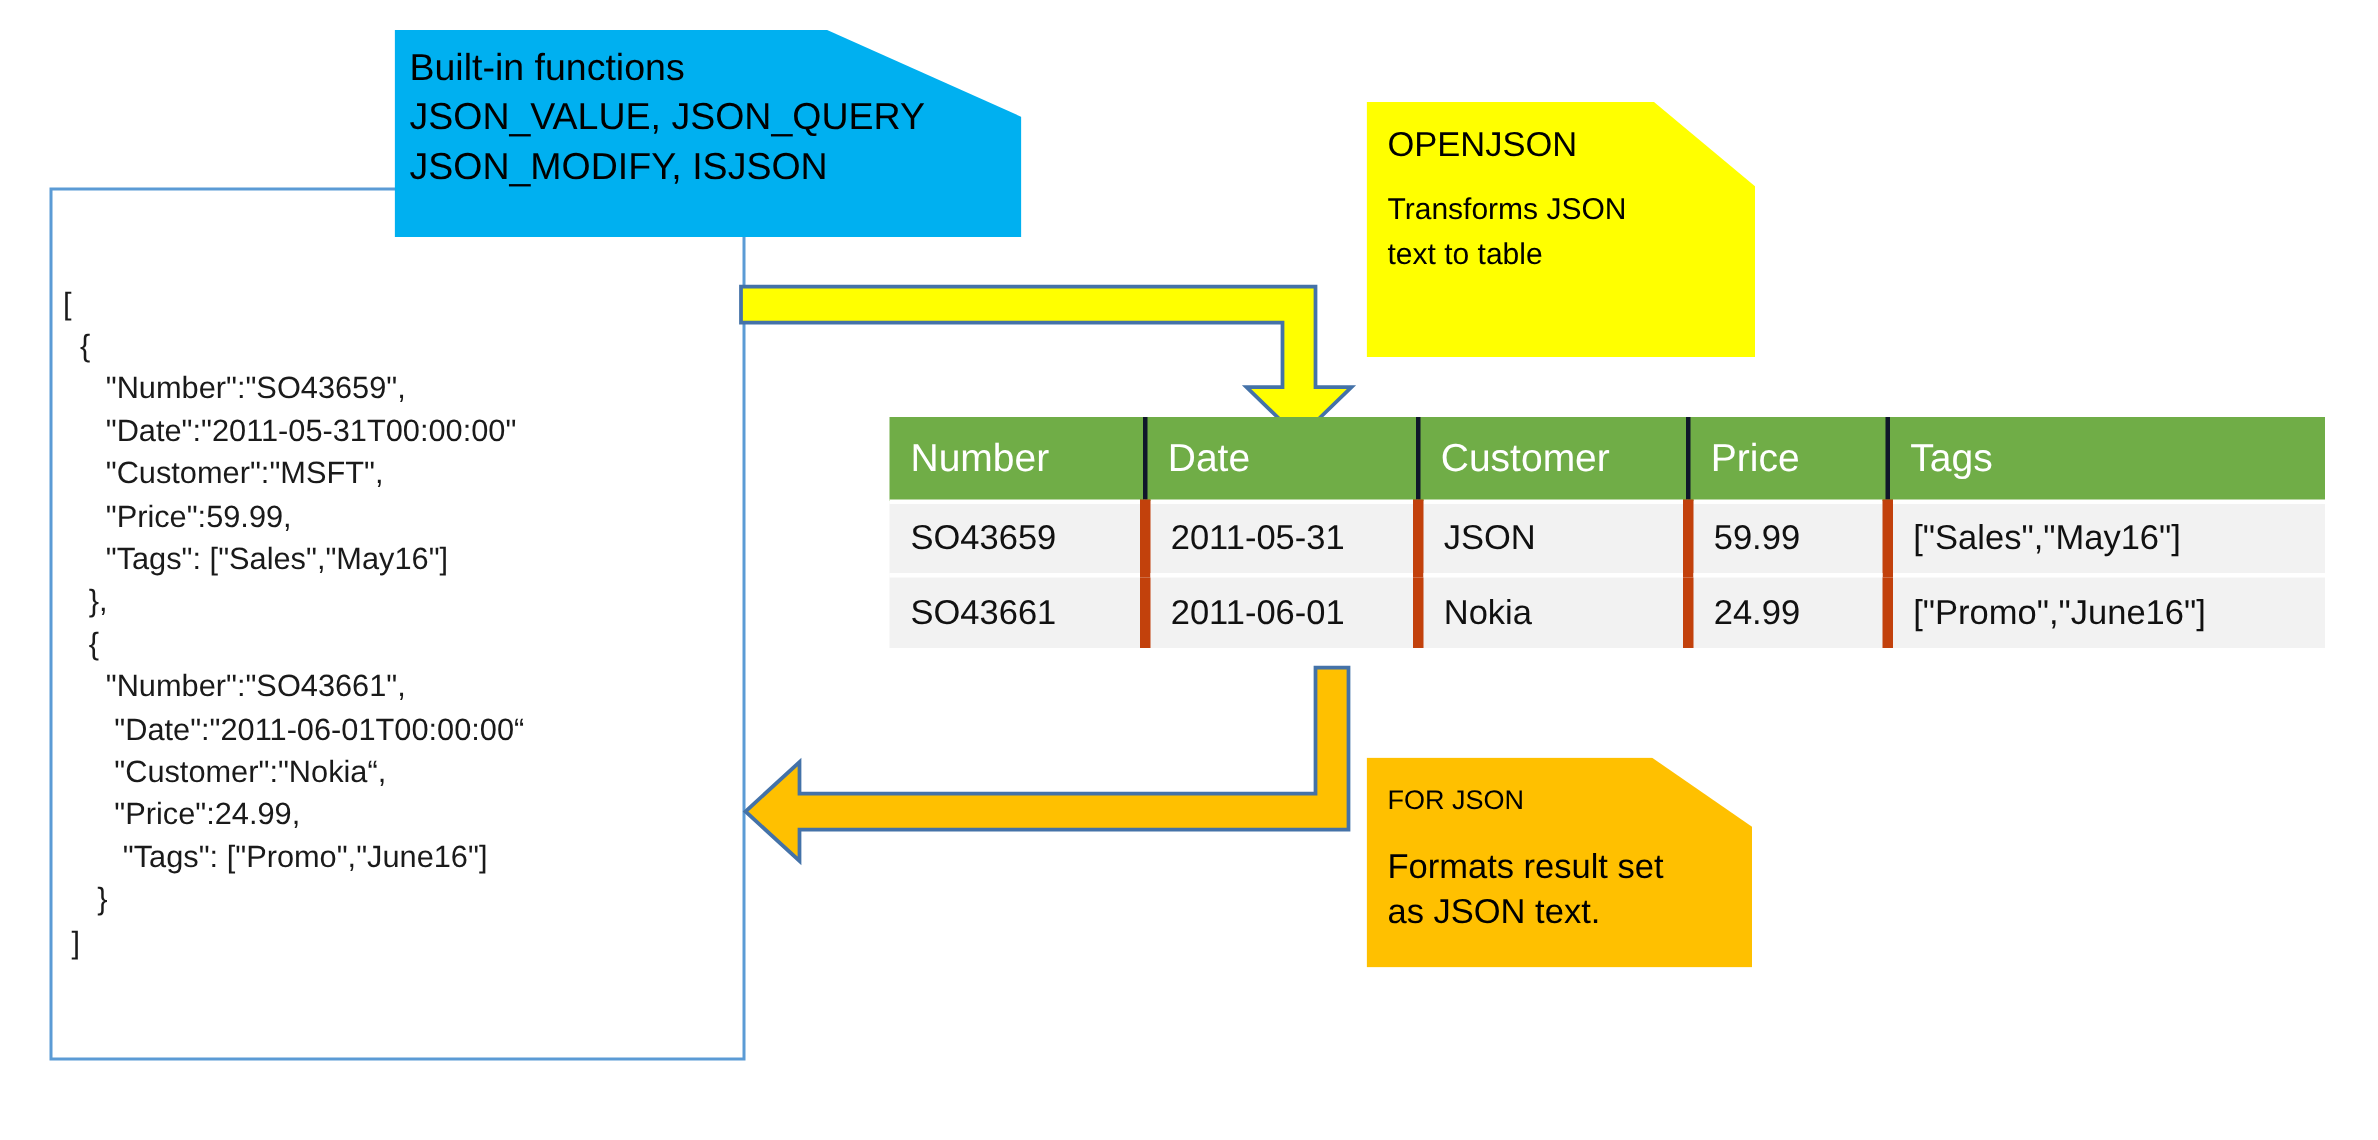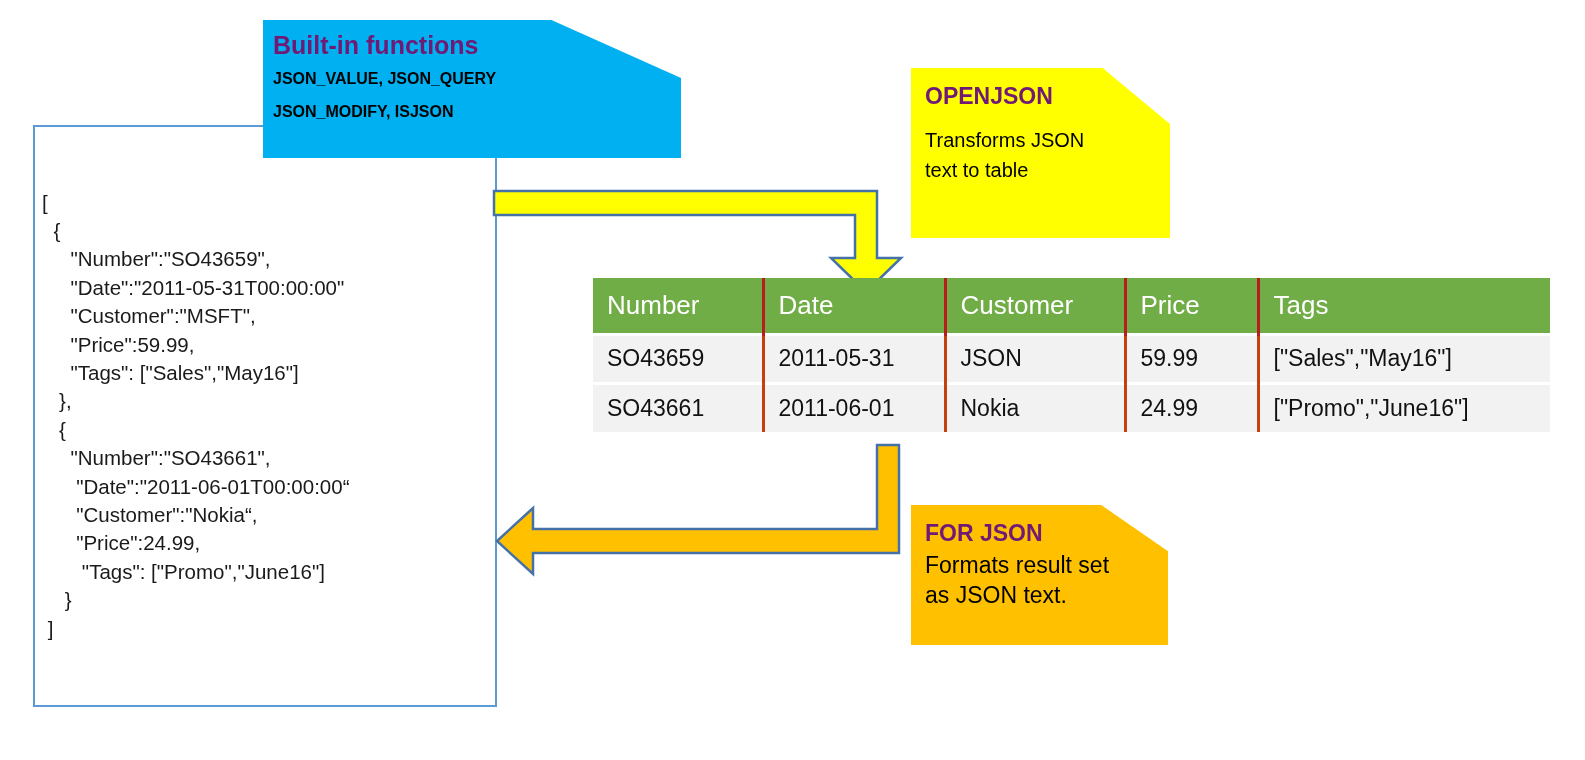--- a/index.html
+++ b/index.html
@@ -45,41 +45,41 @@
     pointer-events: none;
   }
 
   
   .callout {
     position: absolute;
     box-sizing: border-box;
     z-index: 7;
   }
   .callout .c-title {
-    font-weight: bold;
-    color: #701a75;
+    font-weight: normal;
+    color: #000000;
     display: block;
   }
   .callout .c-body {
     color: #000000;
     display: block;
   }
 
   .callout-blue {
     left: 263px;
     top: 20px;
     width: 418px;
     height: 138px;
     background: #00B0F0;
     -webkit-clip-path: polygon(0 0, 69% 0, 100% 42%, 100% 100%, 0 100%);
     clip-path: polygon(0 0, 69% 0, 100% 42%, 100% 100%, 0 100%);
     padding: 9px 0 0 10px;
   }
   .callout-blue .c-title { font-size: 25px; line-height: 33px; }
-  .callout-blue .c-body  { font-size: 16px; line-height: 33px; font-weight: bold; }
+  .callout-blue .c-body  { font-size: 25px; line-height: 33px; }
 
   .callout-yellow {
     left: 911px;
     top: 68px;
     width: 259px;
     height: 170px;
     background: #FFFF00;
     -webkit-clip-path: polygon(0 0, 74% 0, 100% 33%, 100% 100%, 0 100%);
     clip-path: polygon(0 0, 74% 0, 100% 33%, 100% 100%, 0 100%);
     padding: 13px 0 0 14px;
@@ -90,21 +90,21 @@
   .callout-orange {
     left: 911px;
     top: 505px;
     width: 257px;
     height: 140px;
     background: #FFC000;
     -webkit-clip-path: polygon(0 0, 74% 0, 100% 33%, 100% 100%, 0 100%);
     clip-path: polygon(0 0, 74% 0, 100% 33%, 100% 100%, 0 100%);
     padding: 13px 0 0 14px;
   }
-  .callout-orange .c-title { font-size: 23px; line-height: 30px; margin-bottom: 2px; }
+  .callout-orange .c-title { font-size: 18px; line-height: 30px; margin-bottom: 14px; }
   .callout-orange .c-body  { font-size: 23px; line-height: 30px; }
 
   
   .arrow-svg {
     position: absolute;
     left: 0;
     top: 0;
     width: 1585px;
     height: 760px;
     z-index: 4;
@@ -123,33 +123,33 @@
     font-family: "Liberation Sans", sans-serif;
   }
   .result-table th {
     background: #70AD47;
     color: #ffffff;
     font-weight: normal;
     font-size: 26px;
     text-align: left;
     height: 56px;
     padding: 0 0 0 14px;
-    border-right: 3px solid #b91c1c;
+    border-right: 3px solid #0f172a;
     vertical-align: middle;
     box-sizing: border-box;
   }
   .result-table th.last { border-right: none; }
   .result-table td {
     background: #F2F2F2;
     color: #111111;
     font-size: 23px;
     height: 49px;
     padding: 0 0 0 14px;
     border-top: 3px solid #ffffff;
-    border-right: 3px solid #c2410c;
+    border-right: 7px solid #c2410c;
     vertical-align: middle;
     box-sizing: border-box;
     white-space: nowrap;
   }
   .result-table td.last { border-right: none; }
   .col-number   { width: 170px; }
   .col-date     { width: 182px; }
   .col-customer { width: 180px; }
   .col-price    { width: 133px; }
   .col-tags     { width: 292px; }

